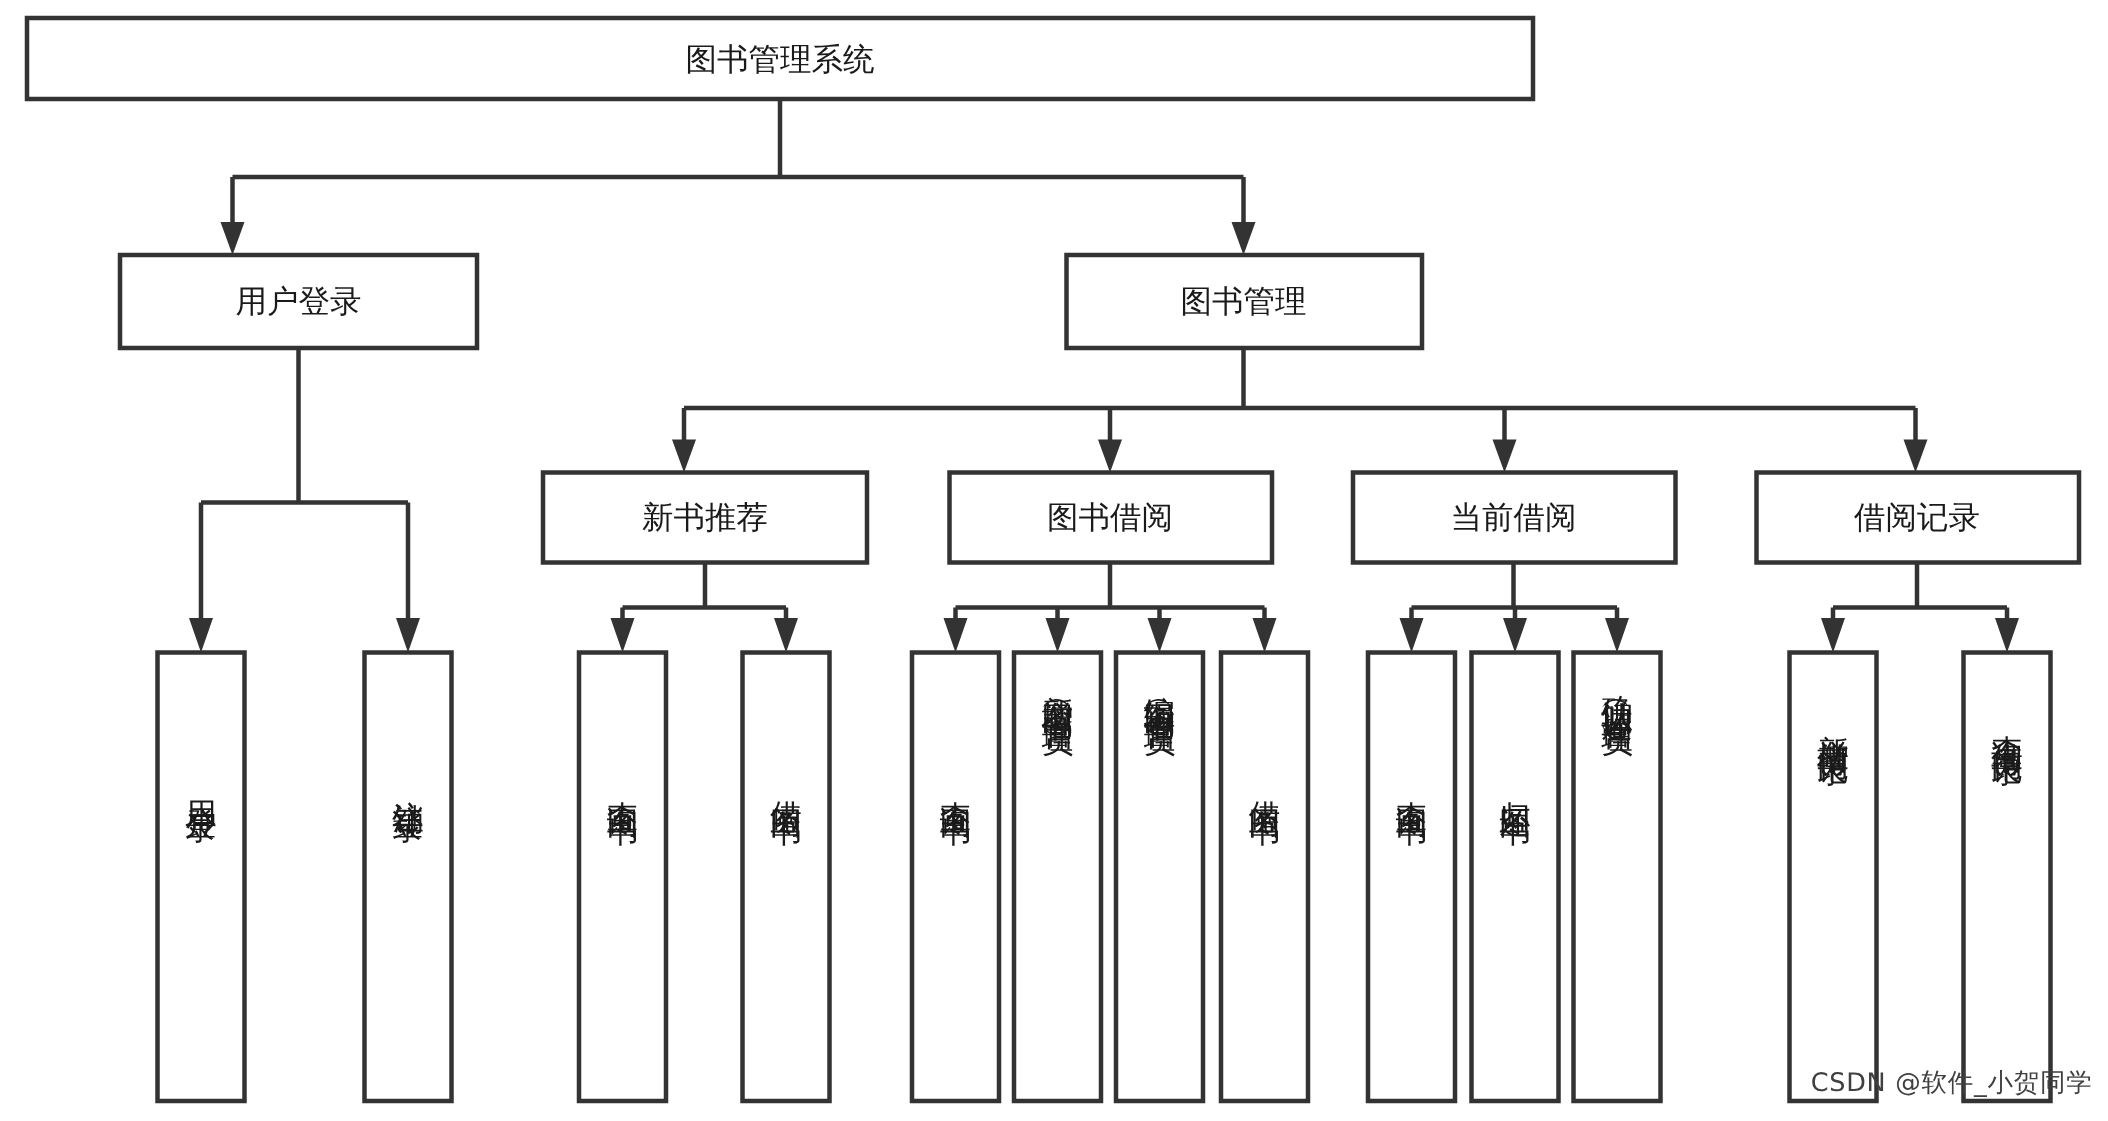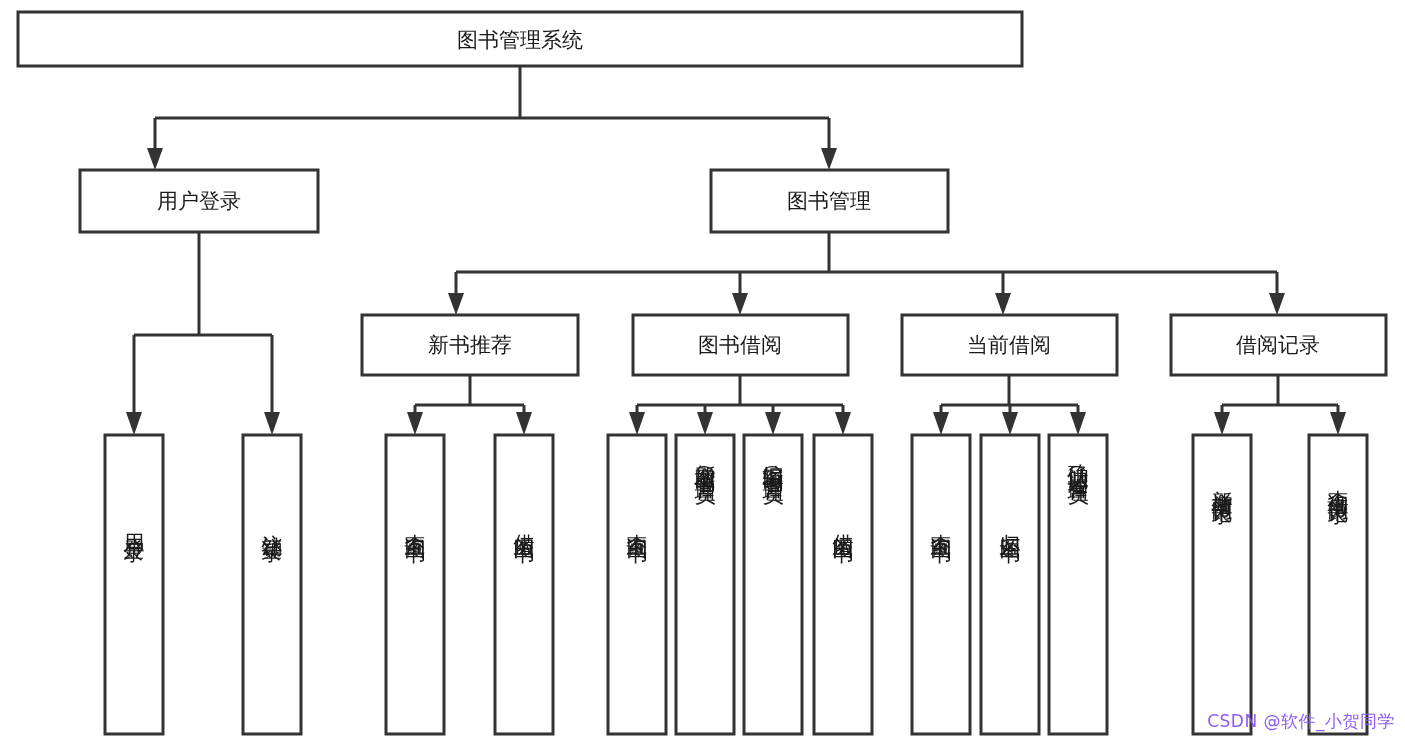--- a/index.html
+++ b/index.html
@@ -69,21 +69,21 @@
     letter-spacing: 3px;
     white-space: nowrap;
     text-align: center;
   }
   .watermark {
     position: absolute;
     right: 10px;
     bottom: 4px;
     font-family: "DejaVu Sans", "Liberation Sans", sans-serif;
     font-size: 17px;
-    color: #8b5cf6;
+    color: #404040;
     letter-spacing: 0.5px;
     white-space: nowrap;
     user-select: none;
   }
 </style>
 </head>
 <body>
 
 <div id="diagram-root">
 

